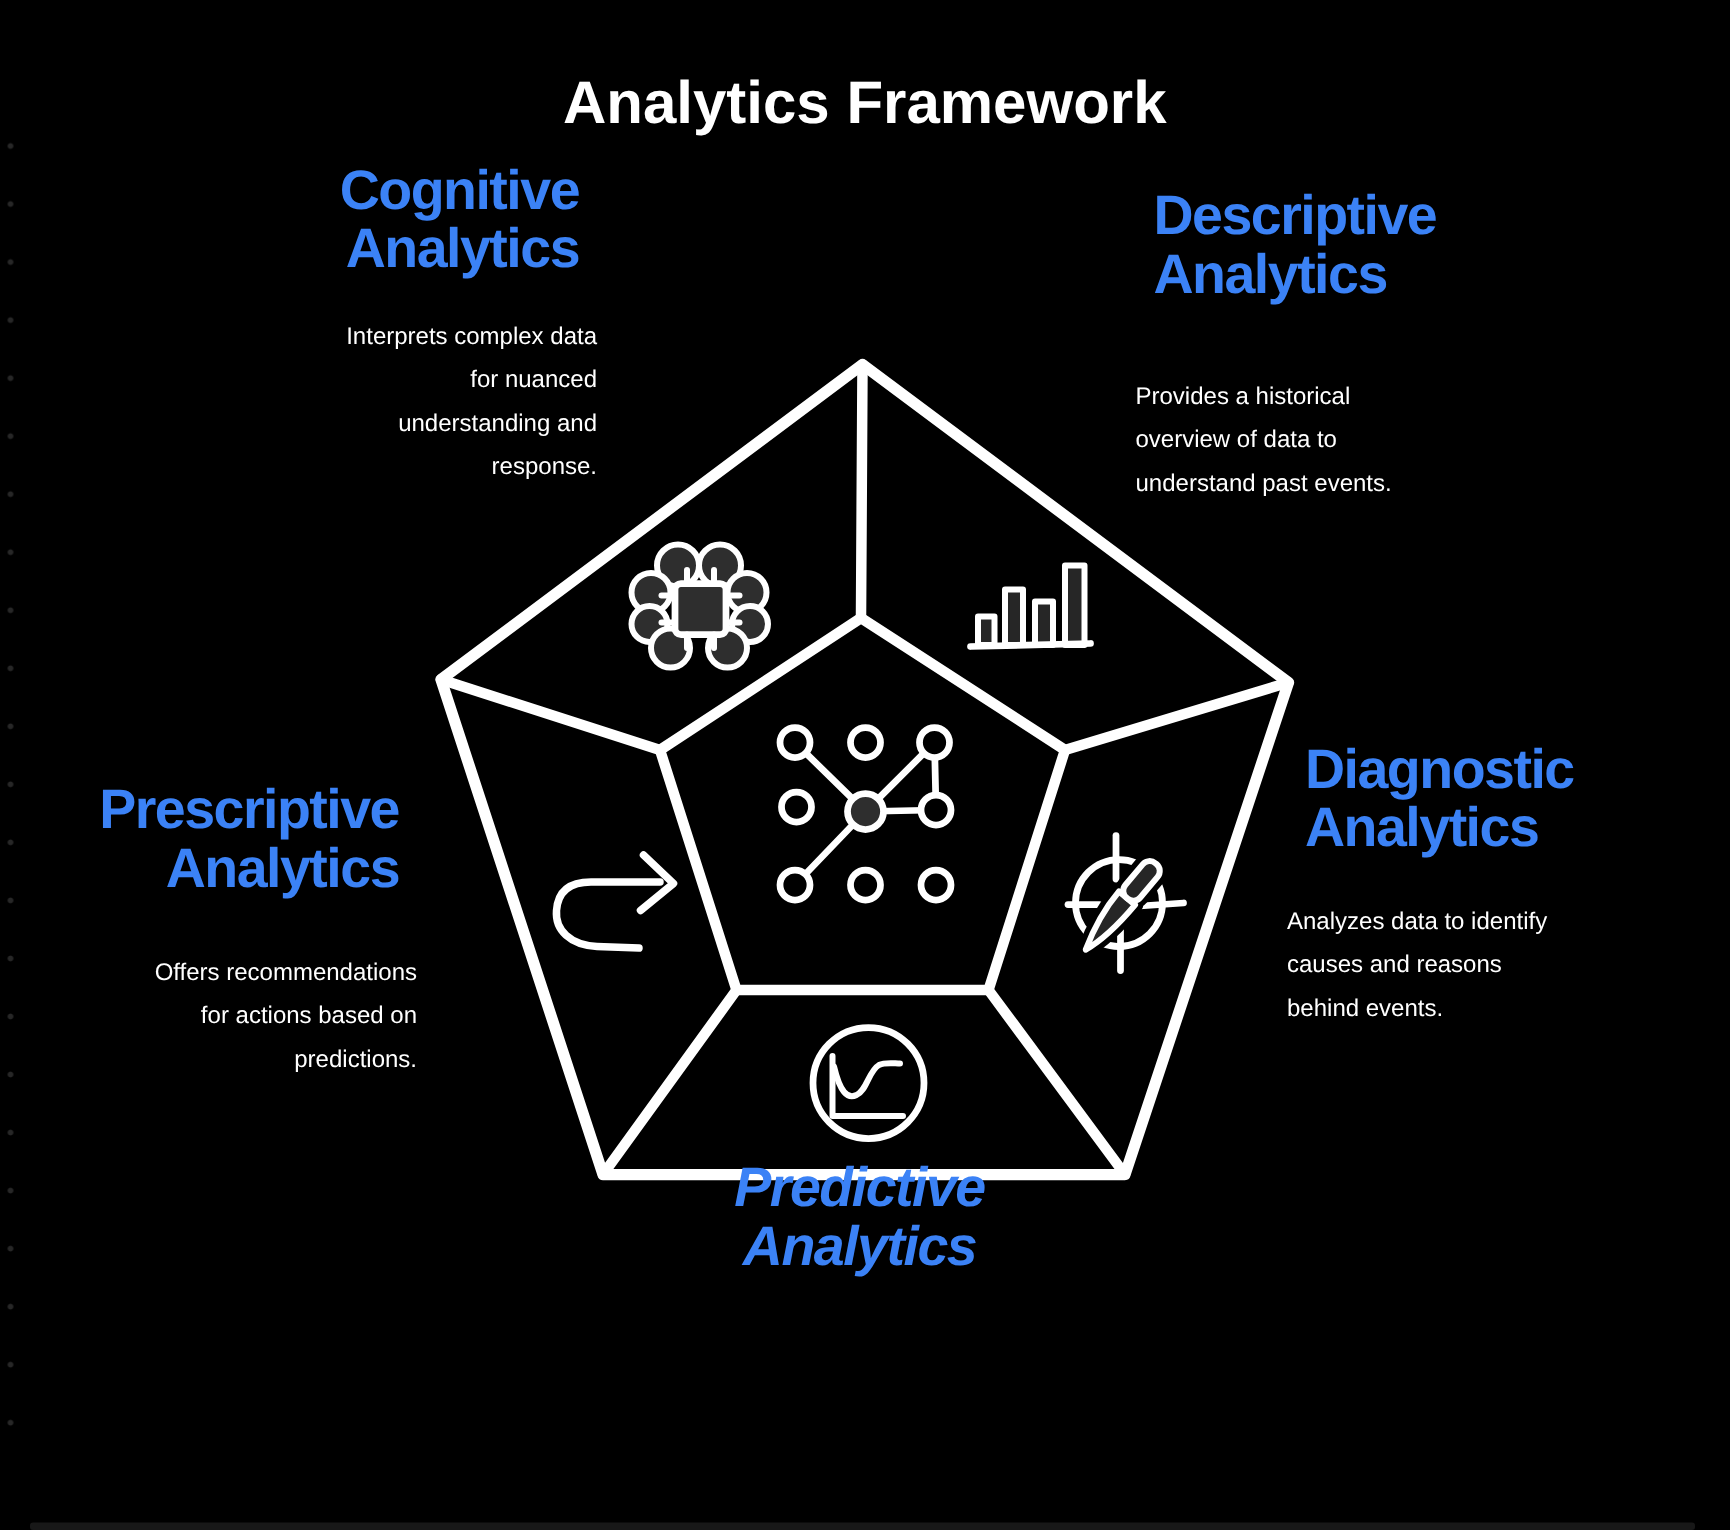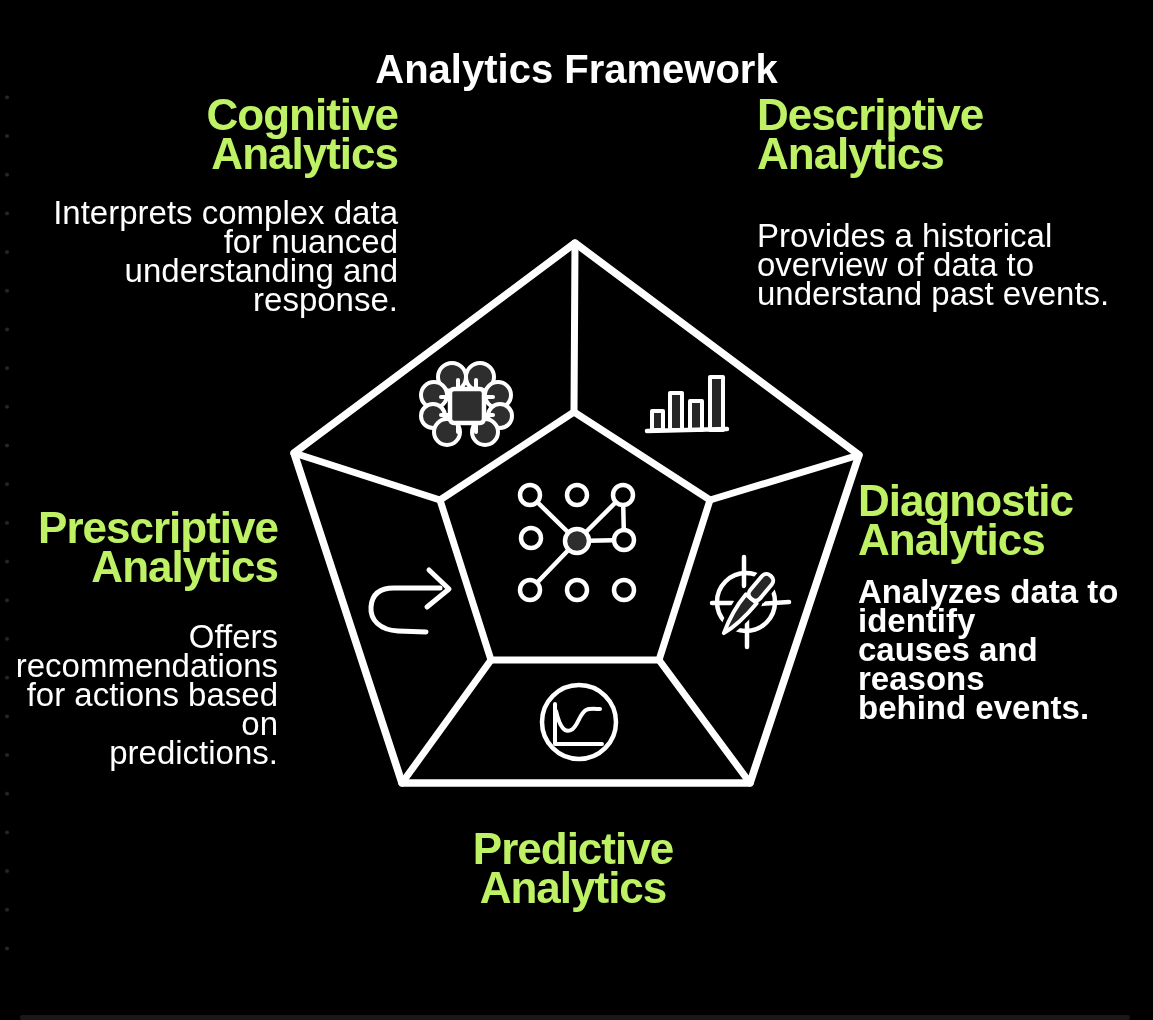--- a/index.html
+++ b/index.html
@@ -12,38 +12,38 @@
   }
   .page-title{
     position:absolute;top:20px;left:0;width:1153px;
     text-align:center;
     font-size:40px;font-weight:bold;letter-spacing:0;
     color:#fff;white-space:pre-line;
   }
   svg.diagram{position:absolute;top:0;left:0;}
   .sec{position:absolute;}
   .sec h2{
-    margin:0;
-    font-size:44px;font-weight:bold;letter-spacing:-1px;
-    line-height:39px;color:#bef264;white-space:pre-line;
+    margin:12px;
+    font-size:37px;font-weight:bold;letter-spacing:-1px;
+    line-height:39px;color:#3b82f6;white-space:pre-line;
   }
   .sec p{
     margin:0;
-    font-size:33px;font-weight:normal;
+    font-size:16px;font-weight:normal;
     line-height:29px;color:#fff;white-space:pre-line;
   }
   .sec-cognitive{top:95px;right:755px;text-align:right;}
   .sec-cognitive p{margin-top:25px;}
-  .sec-descriptive{top:95px;left:757px;text-align:left;}
+  .sec-descriptive{top:112px;left:757px;text-align:left;}
   .sec-descriptive p{margin-top:48px;}
   .sec-diagnostic{top:481px;left:858px;text-align:left;}
-  .sec-diagnostic p{margin-top:18px;font-weight:bold;}
+  .sec-diagnostic p{margin-top:29px;}
   .sec-prescriptive{top:508px;right:875px;text-align:right;}
   .sec-prescriptive p{margin-top:36px;}
-  .sec-predictive{top:829px;left:573px;transform:translateX(-50%);text-align:center;}
+  .sec-predictive{top:760px;left:573px;transform:translateX(-50%);text-align:center;font-style:italic;}
   .sec-predictive p{margin-top:25px;}
   .edge-dots{
     position:absolute;left:1px;top:72px;width:12px;height:890px;
     background-image:radial-gradient(circle,#2e2e2e 0,#2e2e2e 1.6px,transparent 2.2px);
     background-size:12px 38.7px;background-position:center 6px;
     opacity:.85;
   }
   .bottom-strip{
     position:absolute;left:20px;bottom:0;width:1110px;height:5px;
     background:#181818;border-radius:2px;

